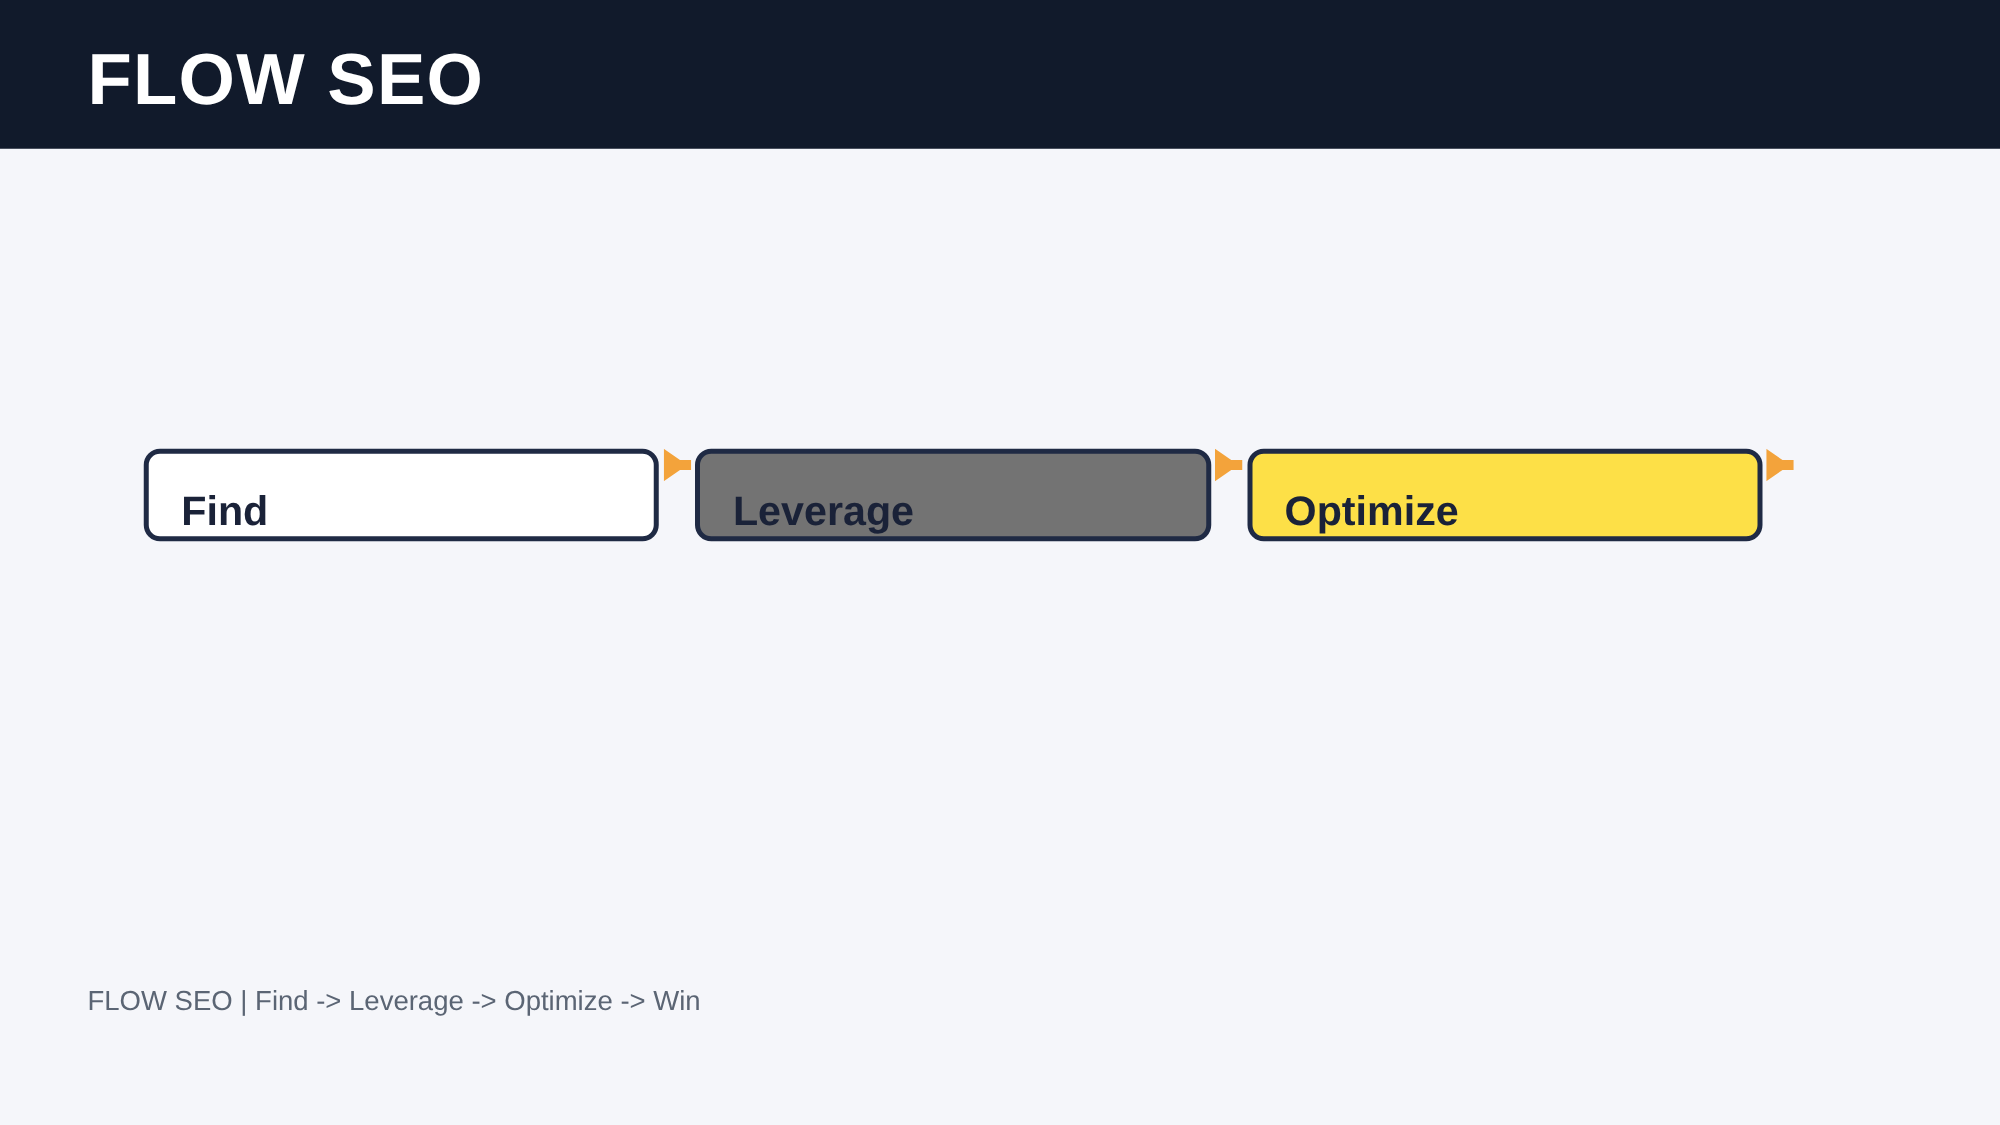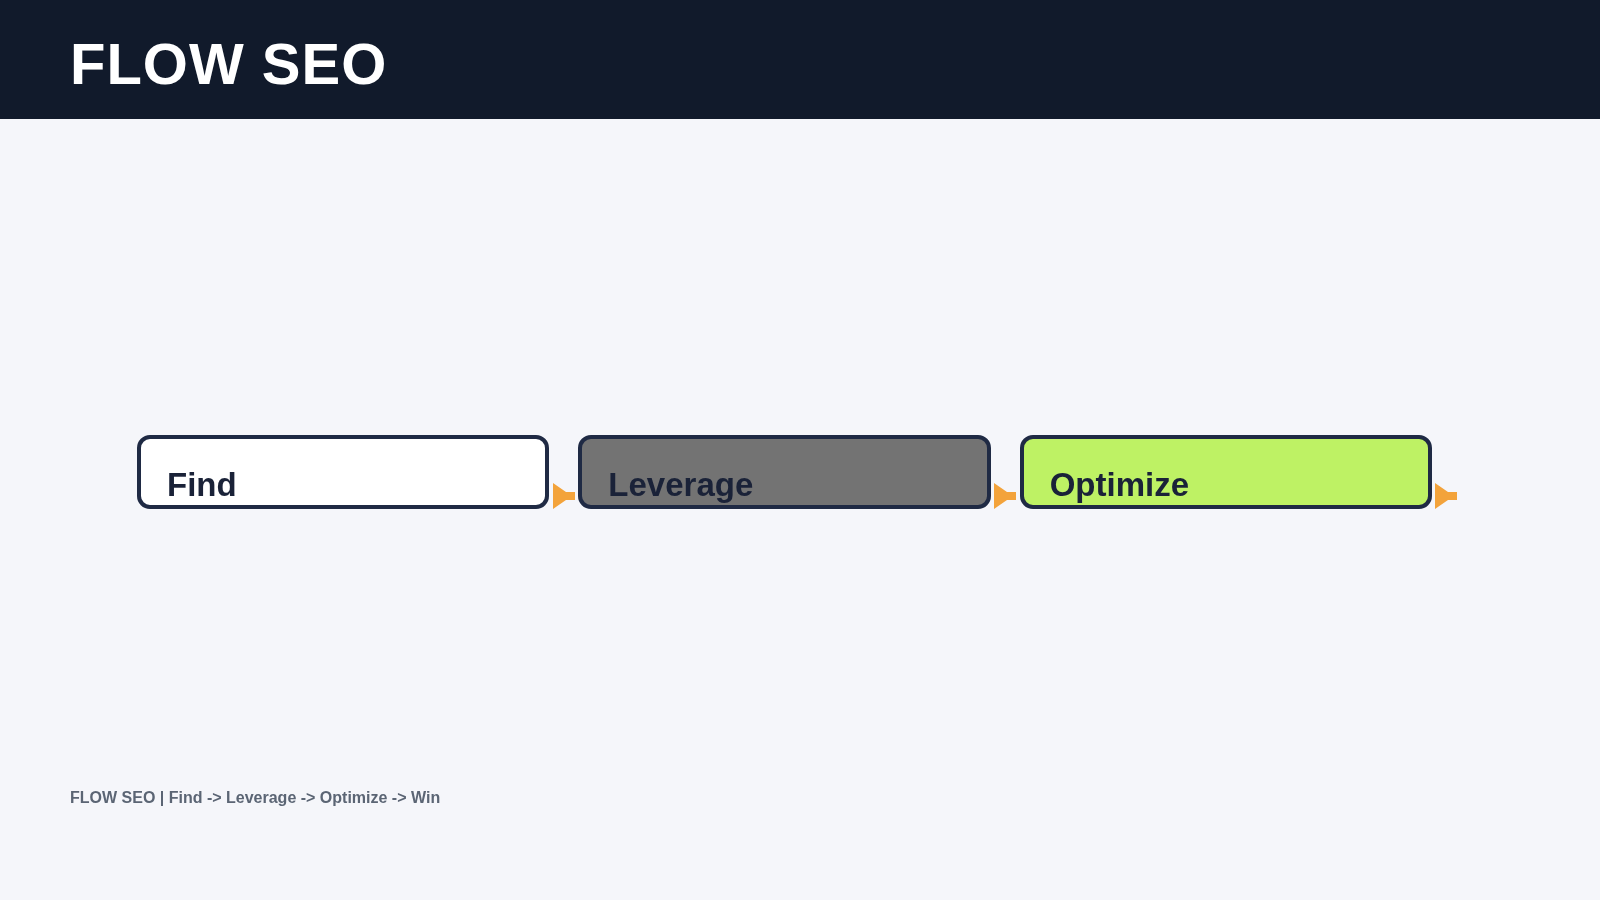--- a/index.html
+++ b/index.html
@@ -36,22 +36,21 @@
     line-height: 1;
     white-space: nowrap;
   }
   .flow-row {
     position: absolute;
     left: 115px;
     top: 359px;
     width: 1324px;
     height: 150px;
     display: flex;
-    align-items: flex-end;
-    margin-left: 22px;
+    align-items: flex-start;
   }
   .node {
     flex: 1 1 0;
     box-sizing: border-box;
     border: 4px solid var(--node-border, #1F2A44);
     border-radius: 13px;
     background: #FFFFFF;
     padding: 26px 0 0 26px;
   }
   .node-label {
@@ -66,22 +65,22 @@
     display: flex;
     align-items: center;
     justify-content: center;
   }
   .arrow svg { display: block; }
   .footer {
     position: absolute;
     left: 70px;
     top: 788px;
     color: var(--footer-text, #5B6574);
-    font-size: 16px;
-    font-weight: 700;
+    font-size: 22px;
+    font-weight: 400;
     line-height: 1.2;
     white-space: nowrap;
   }
 </style>
 </head>
 <body>
 
 <div id="screen" style="--bg: #F5F6FA; --header-bg: #111A2B; --node-border: #1F2A44; --node-text: #1A2238; --footer-text: #5B6574;">
 
   <div class="header">
@@ -94,21 +93,21 @@
         <svg width="22" height="26" viewBox="0 0 22 26">
           <polygon points="0,0 0,26 13,17 22,17 22,9 13,9" fill="#F3A33B"></polygon>
         </svg>
       </div>
       <div class="node" style="background: #737373;"><span class="node-label">Leverage</span></div>
       <div class="arrow">
         <svg width="22" height="26" viewBox="0 0 22 26">
           <polygon points="0,0 0,26 13,17 22,17 22,9 13,9" fill="#F3A33B"></polygon>
         </svg>
       </div>
-      <div class="node" style="background: #bef264;"><span class="node-label">Optimize</span></div>
+      <div class="node" style="background: #fde047;"><span class="node-label">Optimize</span></div>
       <div class="arrow">
         <svg width="22" height="26" viewBox="0 0 22 26">
           <polygon points="0,0 0,26 13,17 22,17 22,9 13,9" fill="#F3A33B"></polygon>
         </svg>
       </div>
     </div>
 
   <div class="footer">FLOW SEO | Find -&gt; Leverage -&gt; Optimize -&gt; Win</div>
 
 </div>

